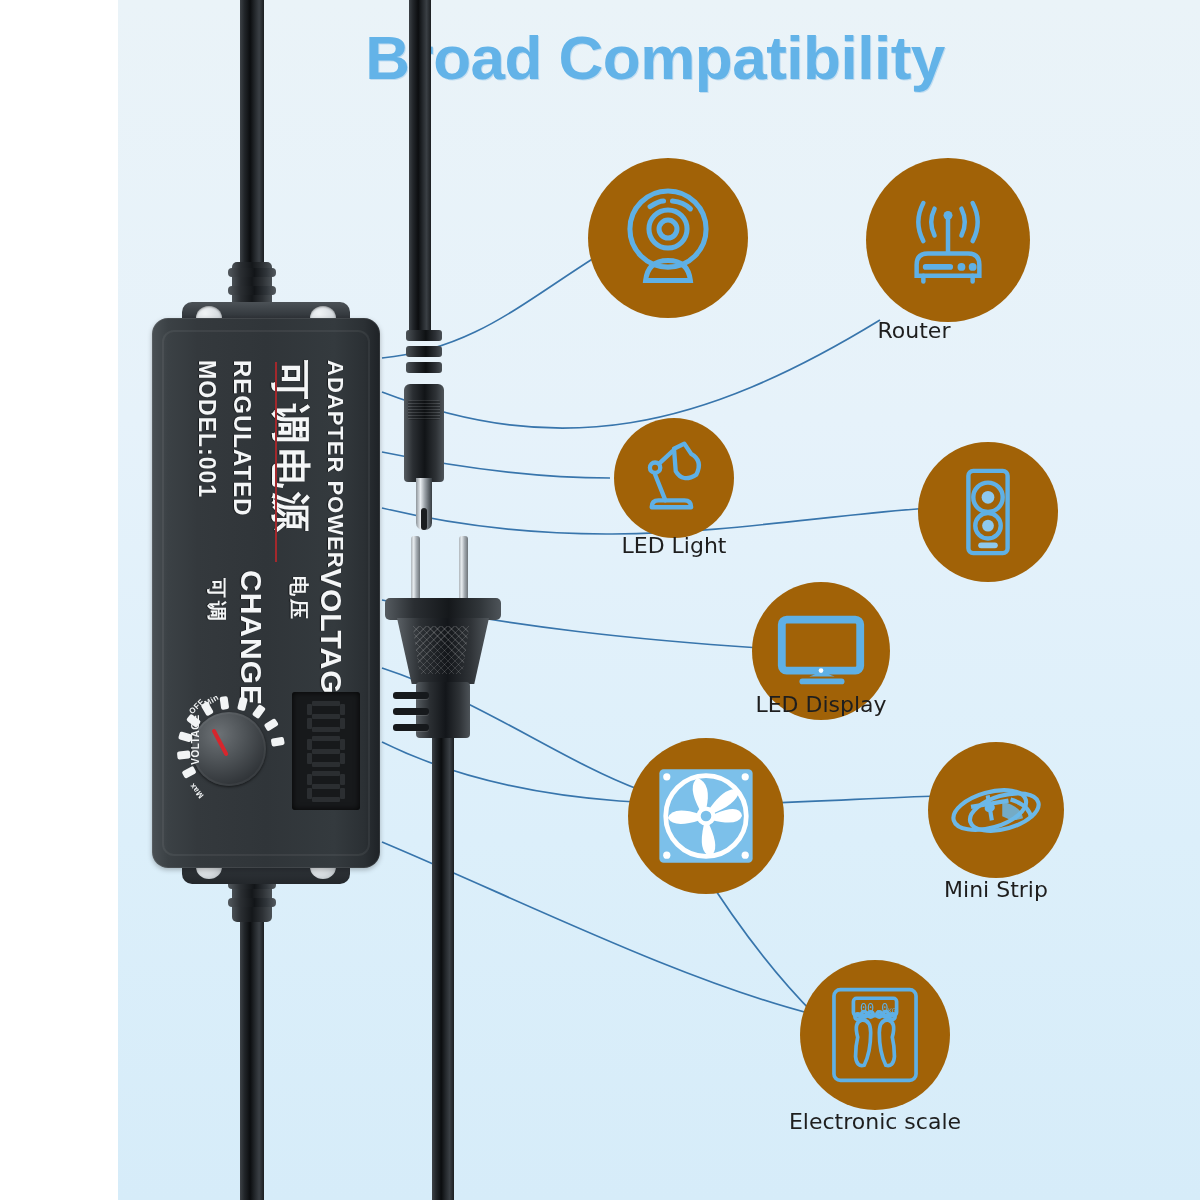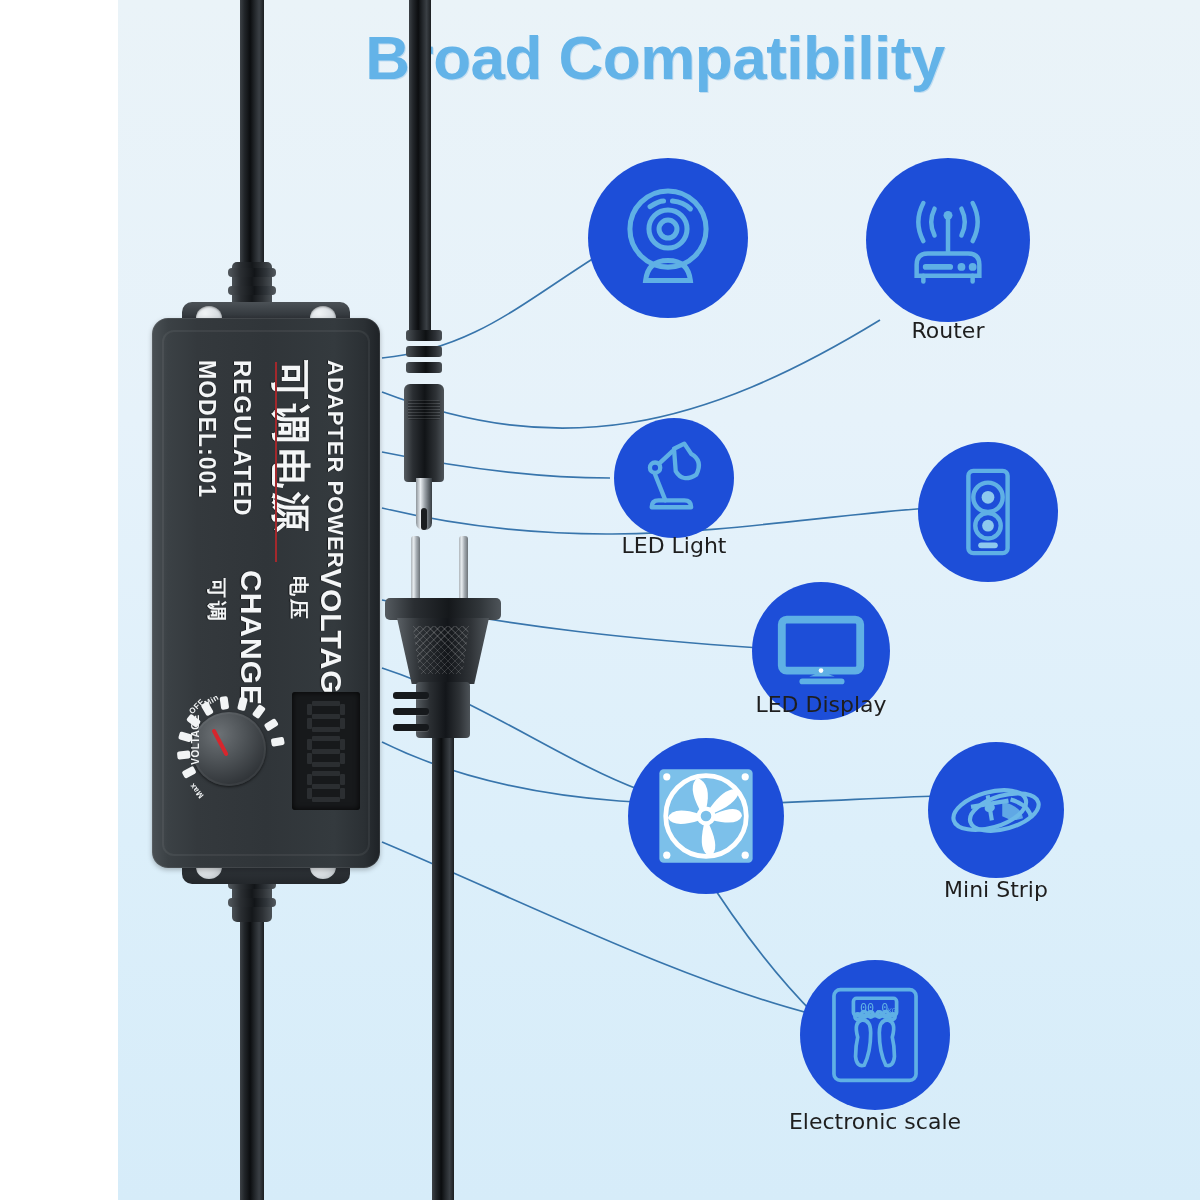--- a/index.html
+++ b/index.html
@@ -257,21 +257,21 @@
   }
 
   
   #lines { position: absolute; left: 0; top: 0; width: 1200px; height: 1200px; }
 
   
   .node { position: absolute; }
   .bubble {
     position: absolute; left: 0; top: 0;
     border-radius: 50%;
-    background: #1d4ed8;
+    background: #a16207;
     display: flex; align-items: center; justify-content: center;
   }
   .node-label {
     position: absolute;
     width: 260px;
     text-align: center;
     font-size: 22px;
     color: #1e1e1e;
     font-family: "DejaVu Sans", sans-serif;
   }
@@ -440,21 +440,21 @@
           <path d="M22 72 Q 22 62, 32 62 L68 62 Q 78 62, 78 72 L78 82 L22 82 Z"></path>
           <line x1="30" y1="74" x2="52" y2="74" stroke-width="5"></line>
           <circle cx="62" cy="74" r="3.5" fill="#5fb0e5" stroke="none"></circle>
           <circle cx="72" cy="74" r="3.5" fill="#5fb0e5" stroke="none"></circle>
           <line x1="28" y1="82" x2="28" y2="87"></line>
           <line x1="72" y1="82" x2="72" y2="87"></line>
         </g>
       </svg>
     </div>
   </div>
-  <div class="node-label" style="left:818px; top:318px;">Router</div>
+  <div class="node-label" style="left:784px; top:318px;">Router</div>
 
   <div class="node" style="left:614px; top:418px; width:120px; height:120px;">
     <div class="bubble" style="width:120px; height:120px;">
       <svg width="86" height="86" viewBox="0 0 100 100">
         <g fill="none" stroke="#5fb0e5" stroke-width="5" stroke-linejoin="round" stroke-linecap="round">
           <path d="M50 16 L 62 10 L 70 22 Q 84 30, 76 46 Q 60 56, 52 42 Z"></path>
           <circle cx="28" cy="38" r="6"></circle>
           <path d="M33 33 L 48 19"></path>
           <path d="M28 46 L 40 76"></path>
           <path d="M24 84 Q 24 76, 32 76 L 62 76 Q 70 76, 70 84 Z"></path>

